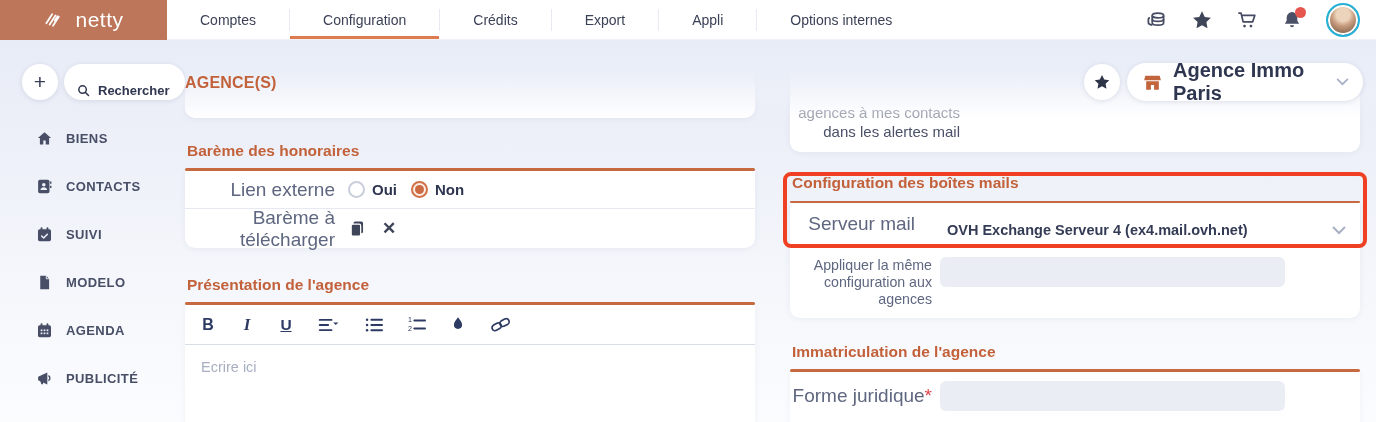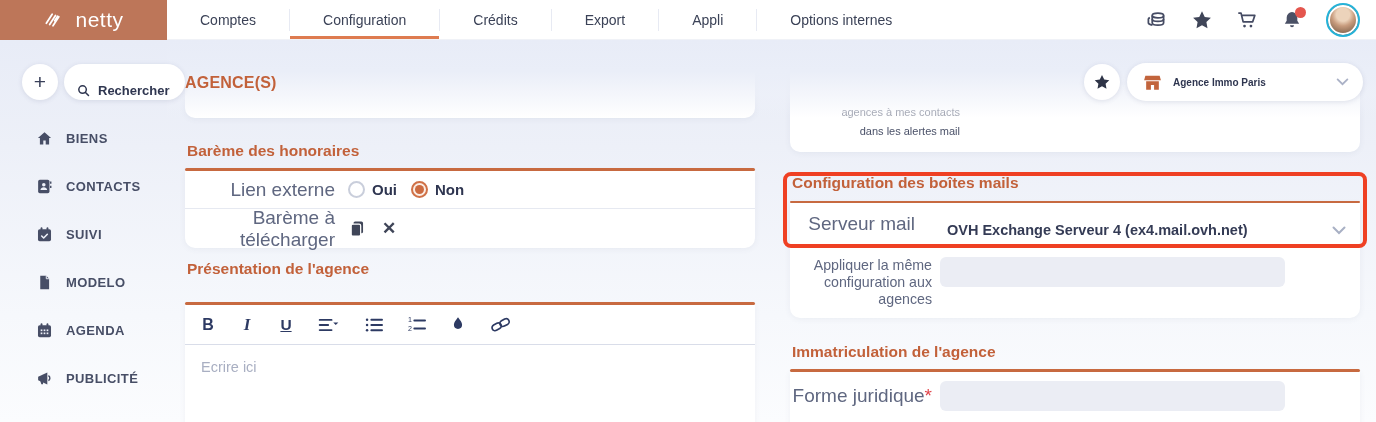--- a/index.html
+++ b/index.html
@@ -39,21 +39,21 @@
   .sb-item { height:48px; display:flex; align-items:center; gap:13px; padding-left:36px; cursor:pointer; }
   .sb-item svg { flex:0 0 auto; }
   .sb-label { font-size:13px; font-weight:700; letter-spacing:.4px; color:#474e66; }
 
   
   .page-title { position:absolute; left:185px; top:34px; font-size:16px; font-weight:700; color:#c2613a; letter-spacing:.2px; z-index:6; }
   .fav-btn { position:absolute; left:1084px; top:24px; width:36px; height:36px; border-radius:50%; background:#fff;
              box-shadow:0 1px 5px rgba(70,80,120,.14); display:flex; align-items:center; justify-content:center; z-index:6; cursor:pointer; }
   .agency-pill { position:absolute; left:1127px; top:23px; width:236px; height:38px; border-radius:19px; background:#fff;
              box-shadow:0 1px 5px rgba(70,80,120,.14); display:flex; align-items:center; gap:11px; padding:0 14px 0 16px; z-index:6; cursor:pointer; }
-  .agency-pill .agency-name { font-size:10px; font-weight:600; color:#2f3650; flex:1; }
+  .agency-pill .agency-name { font-size:20px; font-weight:600; color:#2f3650; flex:1; }
 
   
   .col { position:absolute; top:0; width:570px; z-index:1; }
   .col-left { left:185px; } .col-right { left:790px; }
   .card { position:absolute; left:0; width:570px; background:#fff; box-shadow:0 1px 6px rgba(70,80,120,.07); }
   .rounded { border-radius:10px; } .rounded-b { border-radius:0 0 10px 10px; }
   .section-title { position:absolute; left:2px; font-size:15.5px; font-weight:600; color:#c2613a; }
   .section-rule { position:absolute; left:0; width:570px; height:3px; background:#ca6b40; border-radius:2px; }
   .row { display:flex; align-items:center; }
   .row-divider { height:1px; background:#e6e9f1; margin:0 0; }
@@ -68,21 +68,21 @@
 
   
   .ed-toolbar { height:40px; display:flex; align-items:center; gap:25px; padding-left:16px; border-bottom:1px solid #d9dde9; }
   .ed-btn { display:flex; align-items:center; justify-content:center; color:#2d3a63; cursor:pointer; min-width:14px; }
   .ed-b { font-weight:700; font-size:16px; }
   .ed-i { font-family:"Liberation Serif", serif; font-style:italic; font-size:17px; font-weight:600; }
   .ed-u { font-size:15.5px; font-weight:600; text-decoration:underline; }
   .ed-placeholder { padding:14px 16px; font-size:14.5px; color:#a9afc2; }
 
   
-  .alert-label { position:absolute; left:0; top:57px; width:170px; text-align:right; font-size:11px; color:#4a5168; line-height:19px; }
+  .alert-label { position:absolute; left:0; top:57px; width:170px; text-align:right; font-size:15px; color:#4a5168; line-height:19px; }
   .alert-label .faded { opacity:.55; }
   .annotation-box { position:absolute; left:-7px; top:132px; width:584px; height:76px; border:4px solid #ef4023; border-radius:8px; z-index:4; pointer-events:none; }
   .select-value { font-size:14.5px; font-weight:600; color:#343b55; }
   .req { color:#e0444a; }
 </style>
 </head>
 <body>
 
 <div class="screen">
 
@@ -241,21 +241,21 @@
           <div style="display:flex; align-items:center; gap:15px; margin-left:13px;">
             <svg width="19" height="19" viewBox="0 0 24 24">
               <rect x="7" y="3" width="12" height="15" rx="2" fill="#3f4558"></rect>
               <rect x="4" y="6.5" width="12" height="15" rx="2" fill="#3f4558" stroke="#ffffff" stroke-width="1.6"></rect>
             </svg>
             <span style="font-size:17px; font-weight:600; color:#3f4558; line-height:1;">✕</span>
           </div>
         </div>
       </div>
 
-      <div class="section-title" style="top:220px;">Présentation de l'agence</div>
+      <div class="section-title" style="top:236px;">Présentation de l'agence</div>
       <div class="section-rule" style="top:262px;"></div>
       <div class="card" style="top:265px; height:160px;">
         <div class="ed-toolbar">
           <span class="ed-btn ed-b">B</span>
           <span class="ed-btn ed-i">I</span>
           <span class="ed-btn ed-u">U</span>
           <span class="ed-btn">
             <svg width="22" height="16" viewBox="0 0 26 18" fill="none" stroke="#2d3a63" stroke-width="2.2" stroke-linecap="round">
               <line x1="2" y1="3" x2="16" y2="3"></line>
                 <line x1="2" y1="9" x2="12" y2="9"></line>

